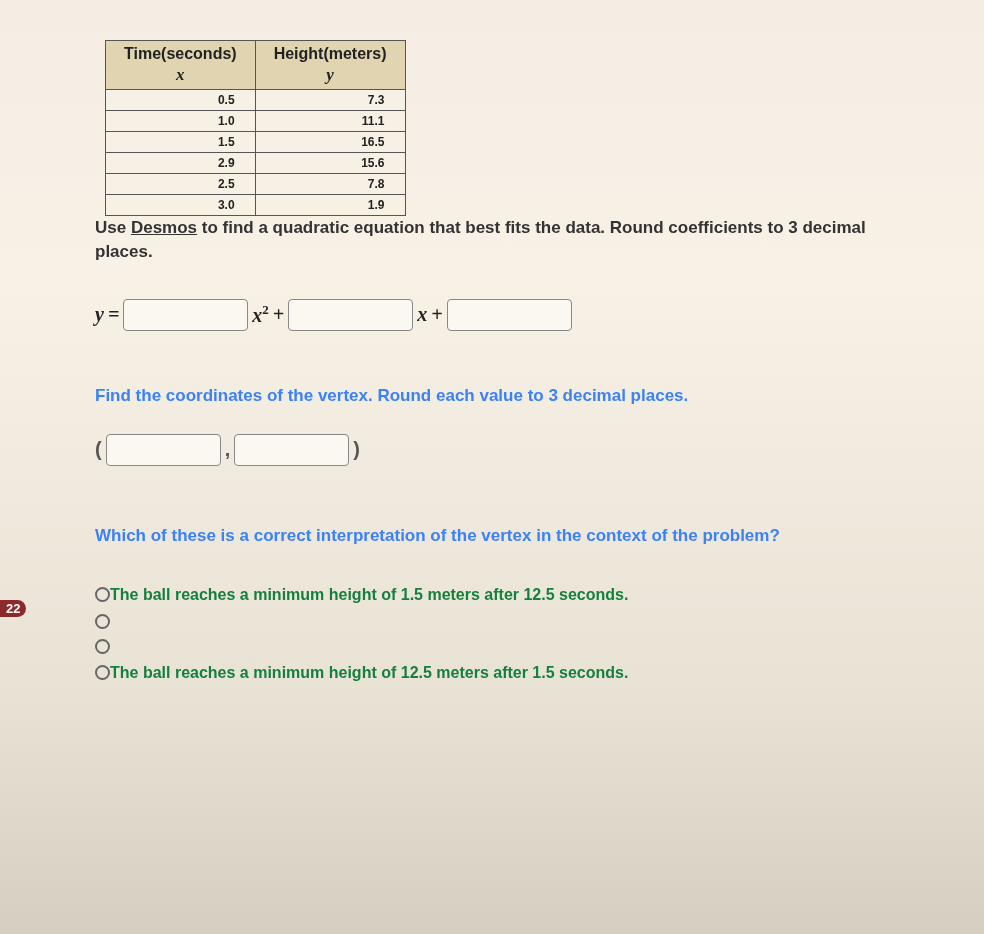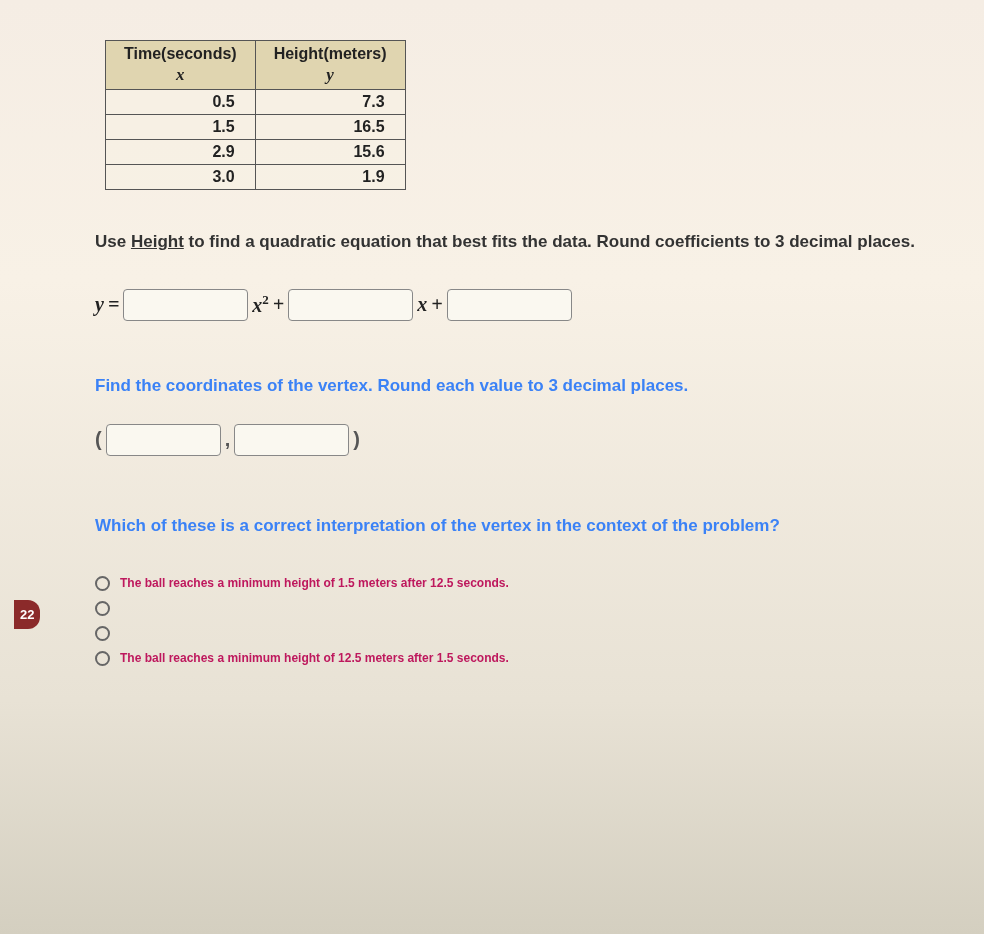--- a/index.html
+++ b/index.html
@@ -11,33 +11,32 @@
       width: 984px;
       height: 934px;
       font-family: Arial, sans-serif;
       background: linear-gradient(180deg, #f5ede4 0%, #f8f1e6 30%, #e8e2d5 75%, #d4cfc0 100%);
       padding: 40px 60px 20px 95px;
       color: #333;
       position: relative;
     }
     .badge {
       position: absolute;
-      left: 14px;
+      left: 0;
       top: 600px;
       background: #8b2a2a;
       color: white;
       border-radius: 0 12px 12px 0;
-      padding: 7px 6px;
+      padding: 1px 6px;
       font-size: 13px;
       font-weight: bold;
     }
     .data-table {
       border-collapse: collapse;
       margin-left: 10px;
-      margin-bottom: 40px;
     }
     .data-table th {
       background: #e0d5b0;
       border: 1px solid #555;
       padding: 4px 18px;
       font-weight: bold;
       font-size: 16px;
       color: #222;
     }
     .data-table th .var {
@@ -45,21 +44,21 @@
       font-style: italic;
       font-family: 'Times New Roman', serif;
       font-weight: bold;
       font-size: 17px;
       margin-top: 2px;
     }
     .data-table td {
       border: 1px solid #555;
       padding: 3px 20px;
       text-align: right;
-      font-size: 16px;
+      font-size: 12px;
       font-weight: bold;
       color: #222;
       background: rgba(248,242,228,0.5);
     }
     .instructions {
       font-size: 17px;
       font-weight: bold;
       color: #333;
       margin-bottom: 35px;
       line-height: 1.4;
@@ -112,25 +111,24 @@
     }
     .coord-pair .input-box {
       width: 115px;
     }
     .options {
       margin-top: 40px;
     }
     .option {
       display: flex;
       align-items: center;
-      gap: 10px;
       margin-bottom: 10px;
-      font-size: 12px;
-      font-weight: bold;
-      color: #be185d;
+      font-size: 16px;
+      font-weight: bold;
+      color: #15803d;
     }
     .radio {
       width: 15px;
       height: 15px;
       border: 2px solid #666;
       border-radius: 50%;
       flex-shrink: 0;
       background: transparent;
     }
   </style>
@@ -151,36 +149,44 @@
         <span class="var">y</span>
       </th>
     </tr>
   </thead>
   <tbody>
     <tr>
         <td>0.5</td>
         <td>7.3</td>
       </tr>
     <tr>
+        <td>1.0</td>
+        <td>11.1</td>
+      </tr>
+    <tr>
         <td>1.5</td>
         <td>16.5</td>
       </tr>
     <tr>
         <td>2.9</td>
         <td>15.6</td>
       </tr>
     <tr>
+        <td>2.5</td>
+        <td>7.8</td>
+      </tr>
+    <tr>
         <td>3.0</td>
         <td>1.9</td>
       </tr>
   </tbody>
 </table>
 
 <p class="instructions">
-  <span>Use </span><a href="#">Height</a><span> to find a quadratic equation that best fits the data. Round coefficients to 3 decimal places.</span>
+  <span>Use </span><a href="#">Desmos</a><span> to find a quadratic equation that best fits the data. Round coefficients to 3 decimal places.</span>
 </p>
 
 <div class="equation">
   <span>y</span>
   <span>=</span>
   <input class="input-box" style="">
   <span><span>x</span><span class="sup">2</span></span>
   <span>+</span>
   <input class="input-box" style="">
   <span>x</span>

